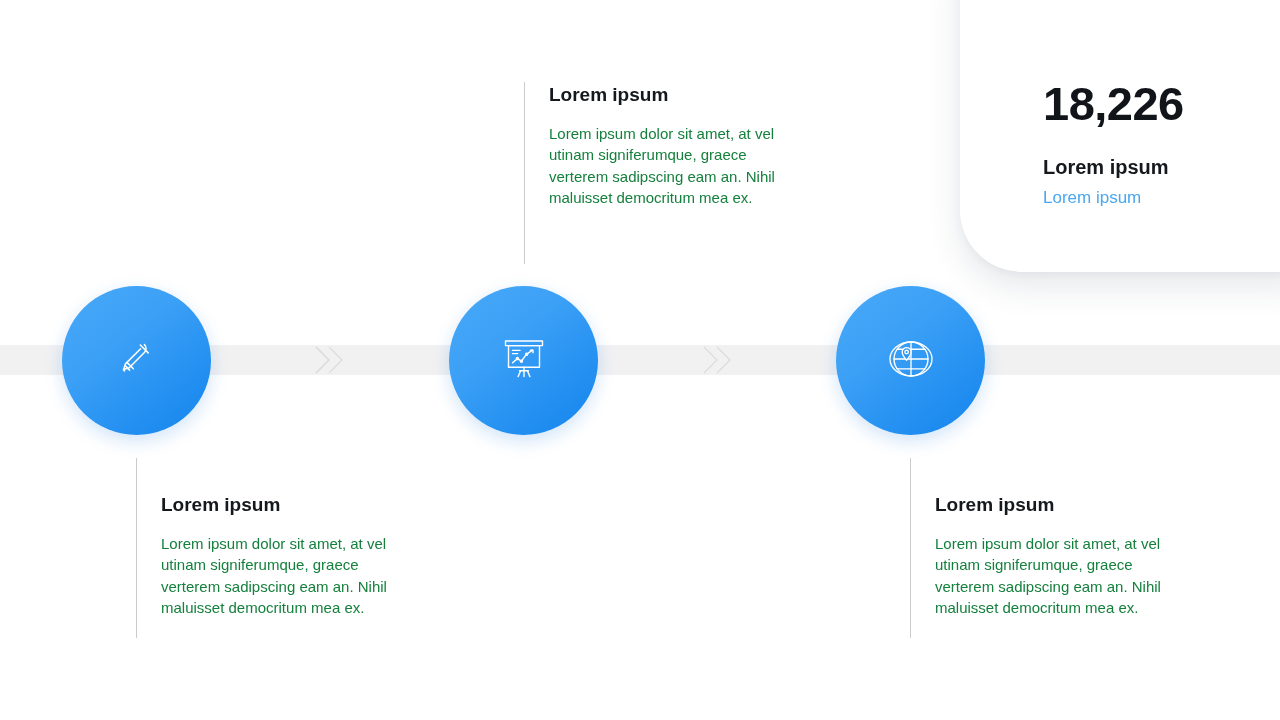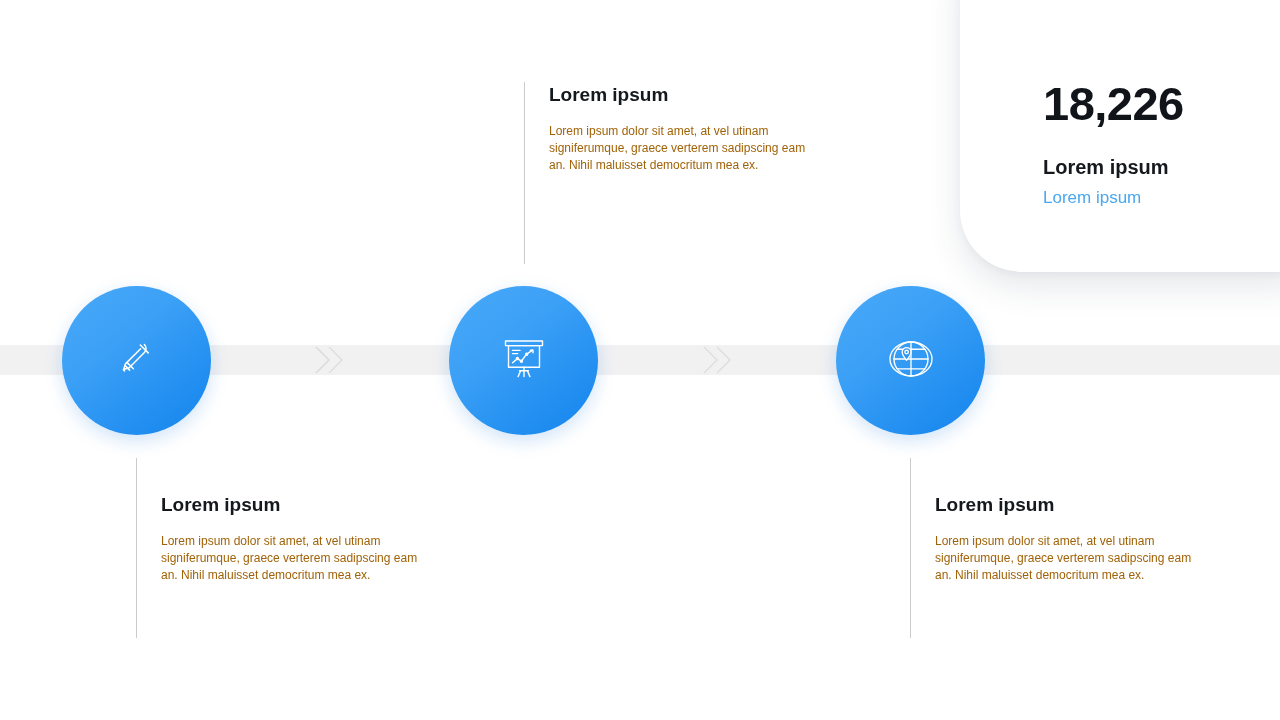--- a/index.html
+++ b/index.html
@@ -133,22 +133,22 @@
 
   .block-title {
     font-size: 19px;
     font-weight: bold;
     color: #15181c;
     line-height: 1.15;
   }
 
   .block-body {
     margin-top: 17px;
-    font-size: 12px;
-    color: #a16207;
+    font-size: 15px;
+    color: #15803d;
     line-height: 1.43;
     width: 258px;
   }
 
   
   .block-top {
     left: 524px;
     top: 82px;
   }
   .block-top .rule { height: 182px; }

